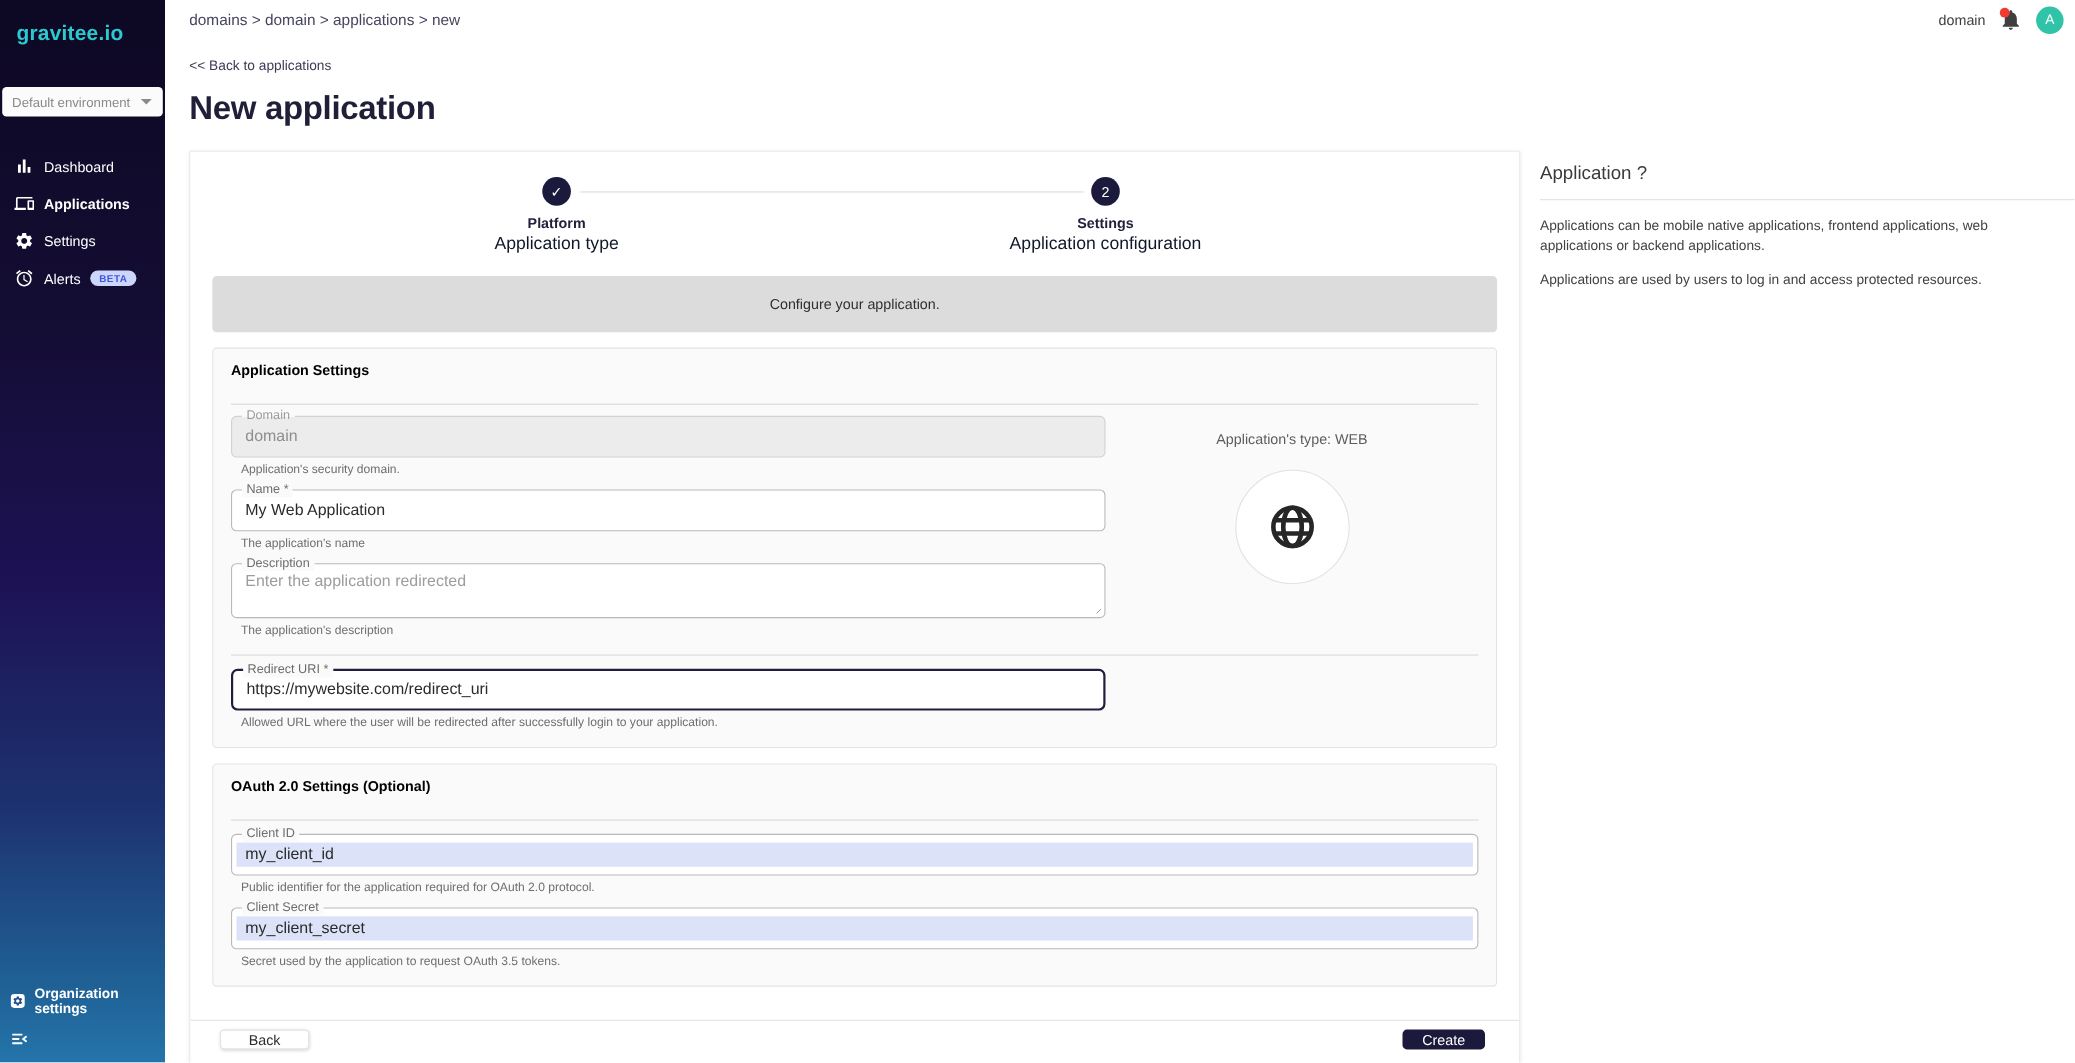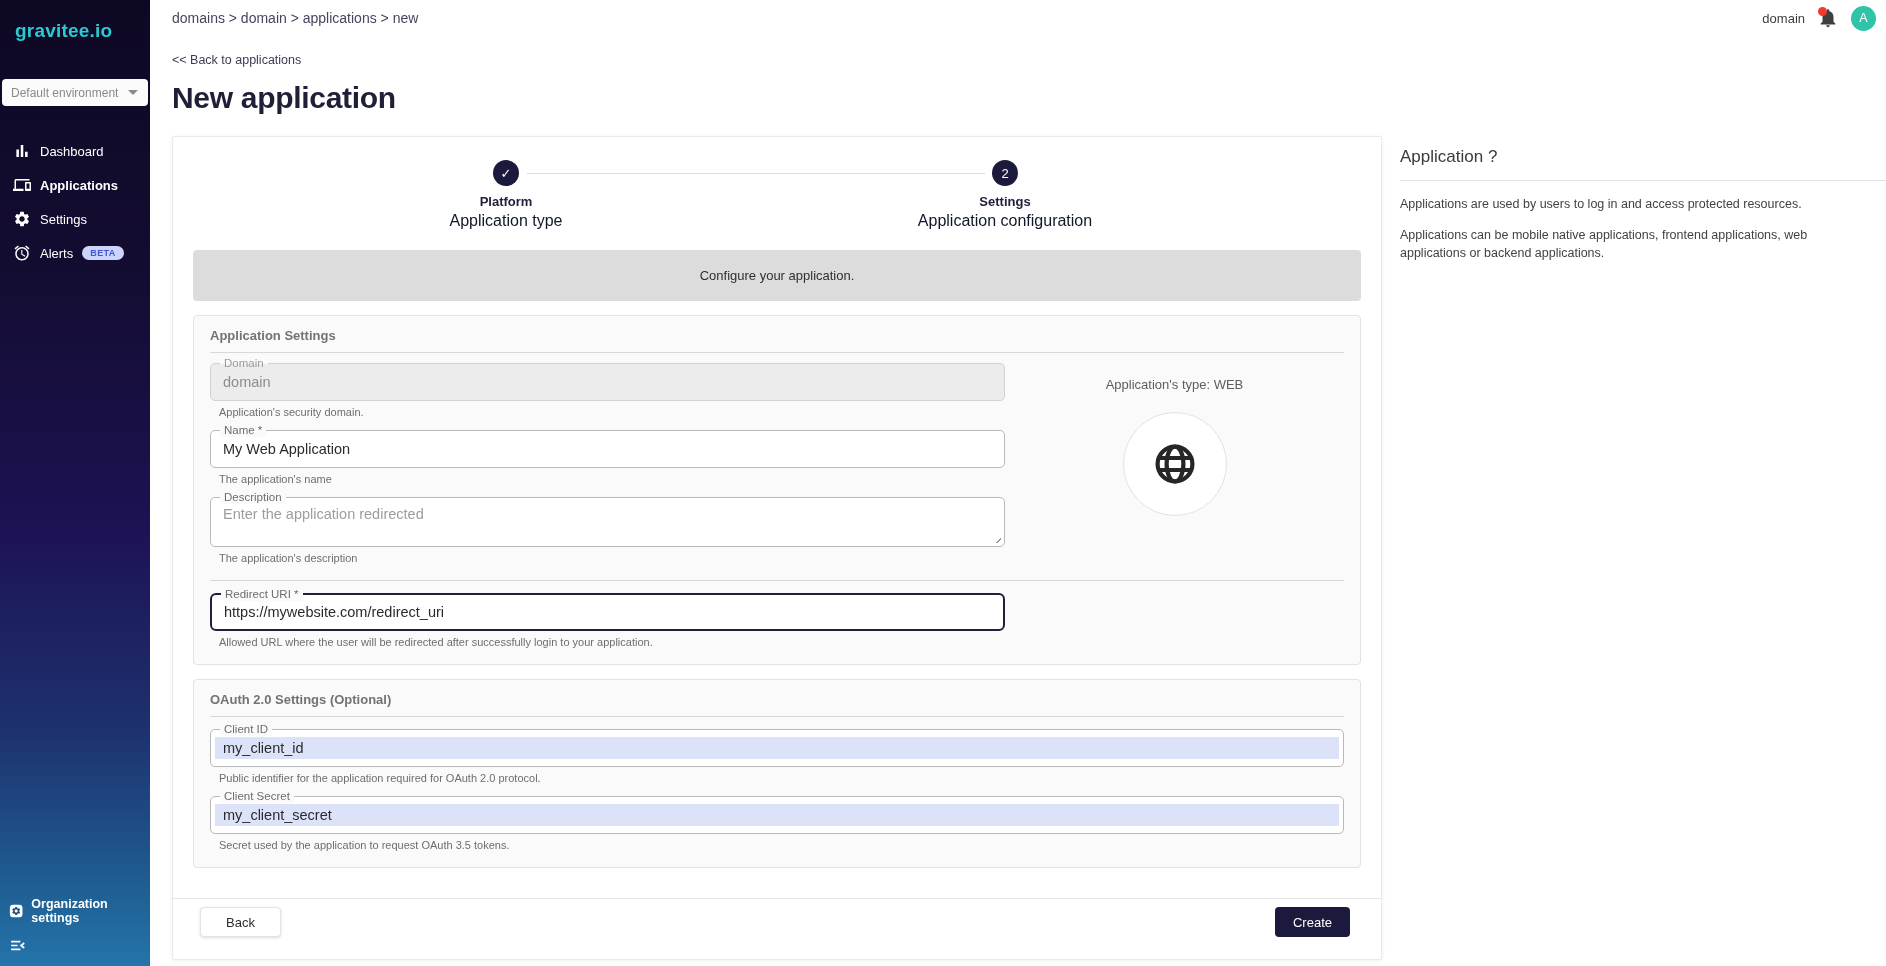--- a/index.html
+++ b/index.html
@@ -63,21 +63,21 @@
   .connector { position:absolute; top:36px; left:354px; width:458px; height:1px; background:#dcdcdc; }
   .step-labels { position:absolute; top:57px; width:240px; transform:translateX(-50%); text-align:center; }
   .step-labels.s1 { left:333px; } .step-labels.s2 { left:832px; }
   .step-label { font-size:13px; font-weight:bold; color:#22213b; }
   .step-sub { font-size:16px; color:#0f172a; margin-top:3px; }
 
   .banner { margin:15px 20px 0; height:51px; background:#dcdcdc; border-radius:4px;
     display:flex; align-items:center; justify-content:center; font-size:13px; color:#2f2f2f; }
 
   .section { margin:14px 20px 0; background:#fafafa; border:1px solid #e3e3e3; border-radius:4px; padding:12px 16px 16px; }
-  .section-title { font-size:13px; font-weight:bold; color:#737373; padding-bottom:9px; border-bottom:1px solid #d9d9d9; }
+  .section-title { font-size:13px; font-weight:bold; color:#000000; padding-bottom:23px; border-bottom:1px solid #d9d9d9; }
 
   .settings-row { display:flex; }
   .fields { width:795px; flex:0 0 795px; }
 
   .field {
     position:relative; height:38px; border:1px solid #b9b9b9; border-radius:5px; background:#fff;
     display:flex; align-items:center; padding:0 12px; margin-top:12px; cursor:text;
   }
   .flabel { position:absolute; top:-7px; left:9px; font-size:11.5px; color:#6d6d6d; background:#fafafa; padding:0 4px; line-height:13px; white-space:nowrap; }
   .fvalue { font-size:14.5px; color:#2b2b2b; white-space:nowrap; }
@@ -96,21 +96,21 @@
   .type-col { flex:1; display:flex; flex-direction:column; align-items:center; padding-top:24px; }
   .type-label { font-size:13px; color:#5d5d5d; }
   .type-circle { margin-top:20px; width:104px; height:104px; border-radius:50%; border:1px solid #e2e2e2; background:#fff;
     display:flex; align-items:center; justify-content:center; }
 
   .field.autofill { padding:0 4px; }
   .autofill-band { flex:1; height:22px; background:#dce3f9; display:flex; align-items:center; padding-left:8px; overflow:hidden; }
 
   .actions-sep { border-top:1px solid #e3e3e3; margin-top:30px; }
   .actions { display:flex; justify-content:space-between; padding:8px 31px 0 27px; }
-  .btn { height:30px; border-radius:4px; font-size:13px; font-family:inherit; cursor:pointer; }
+  .btn { height:18px; border-radius:4px; font-size:13px; font-family:inherit; cursor:pointer; }
   .btn-back { width:81px; background:#fff; border:1px solid #e4e4e4; box-shadow:0 1px 3px rgba(0,0,0,.14); color:#2c2c2c; }
   .btn-create { width:75px; background:#1b1a3c; border:none; color:#fff; }
 
   
   .help { flex:1; min-width:0; margin-left:18px; padding-top:11px; }
   .help-title { font-size:17px; color:#3a3a3a; font-weight:400; }
   .help-hr { border:none; border-top:1px solid #e2e2e2; margin:13px 0 14px; }
   .help p { font-size:12.5px; color:#424242; line-height:1.45; margin:0 0 13px; padding-right:16px; max-width:560px; }
 </style>
 </head>
@@ -285,20 +285,20 @@
           <div class="actions-sep"></div>
           <div class="actions">
             <button class="btn btn-back">Back</button>
             <button class="btn btn-create">Create</button>
           </div>
         </div>
 
         <div class="help">
           <div class="help-title">Application ?</div>
           <hr class="help-hr">
+          <p>Applications can be mobile native applications, frontend applications, web applications or backend applications.</p>
           <p>Applications are used by users to log in and access protected resources.</p>
-          <p>Applications can be mobile native applications, frontend applications, web applications or backend applications.</p>
         </div>
 
       </div>
     </div>
   </div>
 </div>
 
 </body></html>

